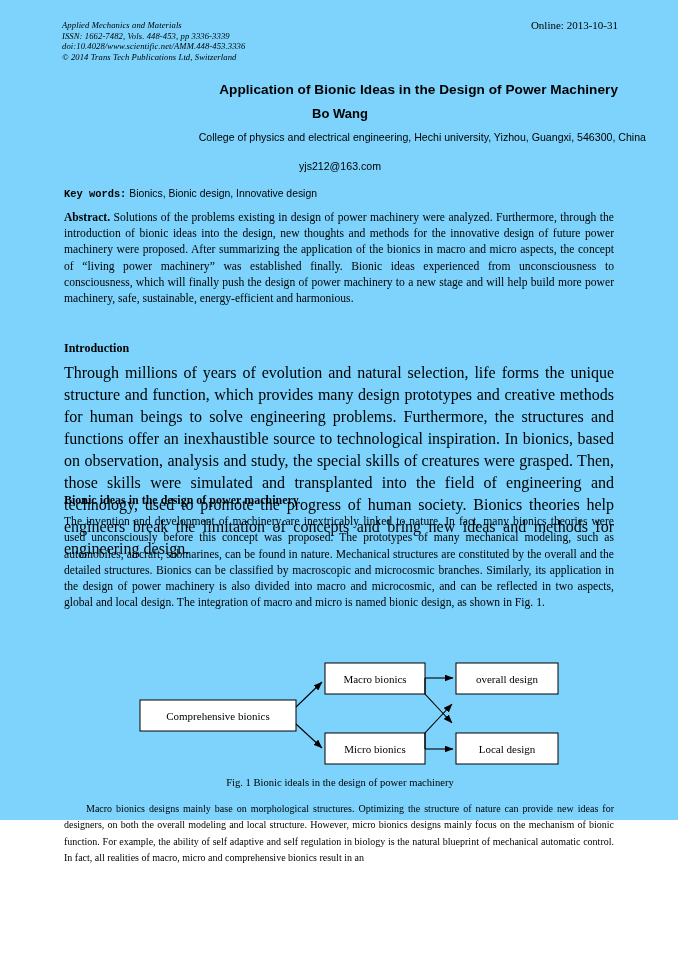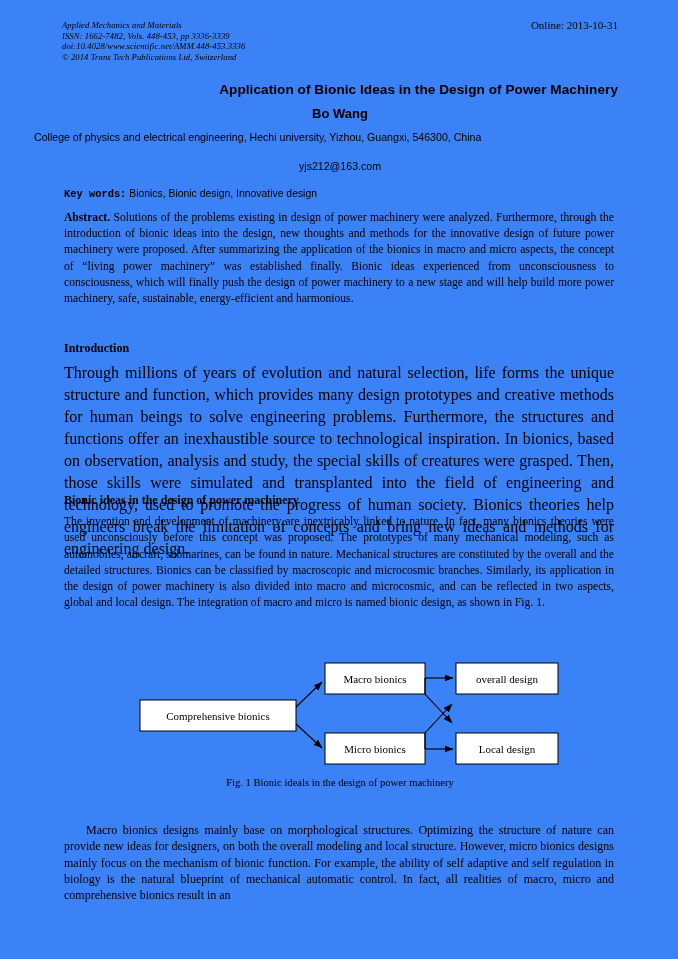--- a/index.html
+++ b/index.html
@@ -12,22 +12,22 @@
     height: 959px;
     position: relative;
     font-family: "Liberation Serif", "DejaVu Serif", serif;
     color: #000000;
     overflow: hidden;
   }
   .page {
     position: absolute;
     left: 0; top: 0;
     width: 678px;
-    height: 959px;
-    background: #3b82f6;
+    height: 820px;
+    background: #7dd3fc;
   }
 
   
   .masthead {
     position: absolute;
     left: 62px;
     top: 20px;
     width: 556px;
   }
   .masthead-left {
@@ -65,21 +65,21 @@
     text-align: center;
     font-family: "Liberation Sans", "DejaVu Sans", sans-serif;
     font-size: 13px;
     font-weight: bold;
   }
   .affiliation {
     position: absolute;
     left: 34px;
     top: 131px;
     width: 612px;
-    text-align: left;
+    text-align: right;
     font-family: "Liberation Sans", "DejaVu Sans", sans-serif;
     font-size: 10.6px;
   }
   .email {
     position: absolute;
     left: 62px;
     top: 160px;
     width: 556px;
     text-align: center;
     font-family: "Liberation Sans", "DejaVu Sans", sans-serif;
@@ -122,22 +122,22 @@
     text-align: justify;
   }
   .h-bionic { top: 493px; }
   .p-bionic {
     top: 514px;
     font-size: 11.6px;
     line-height: 16.3px;
     text-align: justify;
   }
   .p-macro {
-    top: 822px;
-    font-size: 12px;
+    top: 801px;
+    font-size: 10px;
     line-height: 16.3px;
     text-align: justify;
     text-indent: 22px;
   }
 
   
   .figure {
     position: absolute;
     left: 130px;
     top: 655px;

